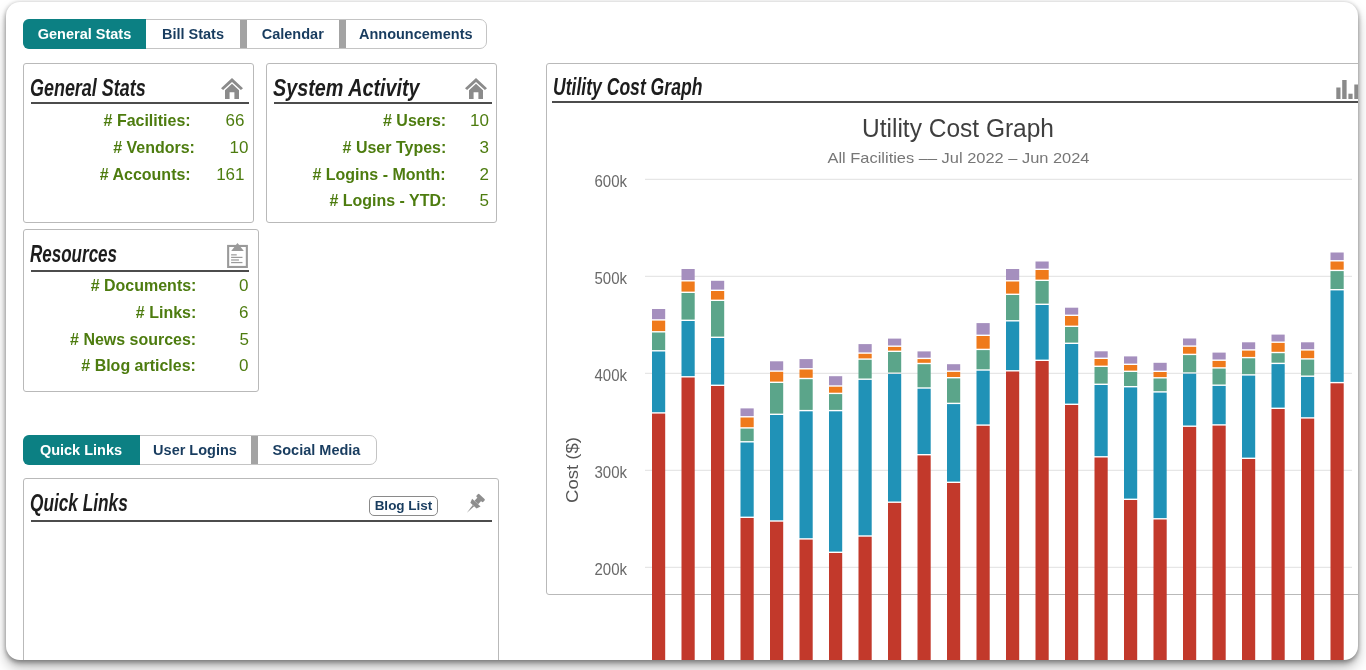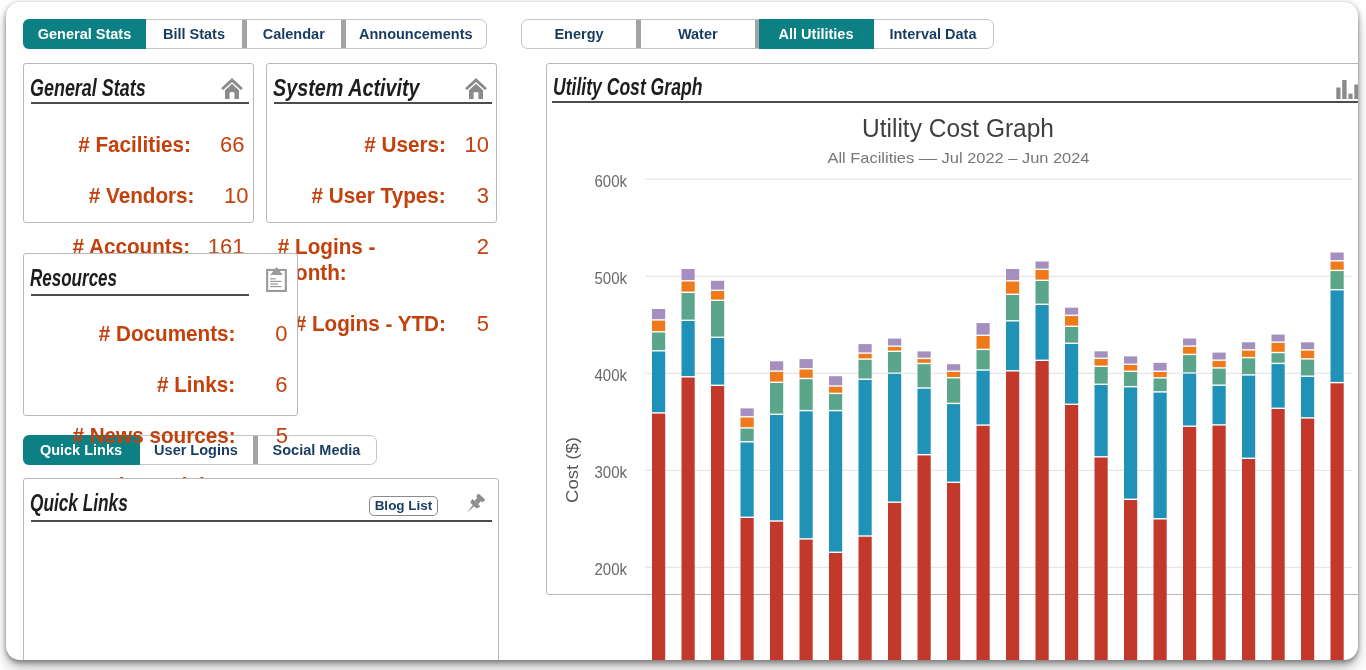--- a/index.html
+++ b/index.html
@@ -1,49 +1,43 @@
 <!DOCTYPE html>
 <html><head><meta charset="utf-8">
 <style>
 * { margin:0; padding:0; box-sizing:border-box; }
 body { width:1366px; height:670px; background:#fff; font-family:"Liberation Sans", sans-serif; overflow:hidden; }
 #cont { position:absolute; left:6px; top:2px; width:1352px; height:658px; background:#fff;
   border-radius:14px; overflow:hidden;
   box-shadow: 0 0 4px rgba(0,0,0,.16), 0 3px 5px rgba(0,0,0,.30), 0 8px 13px rgba(0,0,0,.26); }
 .tabs { position:absolute; display:flex; background:#fff; border:1px solid #c4c4c4; border-radius:7px; }
 .tab { display:flex; align-items:center; justify-content:center; font-size:14.5px; font-weight:bold;
-  color:#183c5f; border-right:5px solid #a3a3a3; height:100%; }
+  color:#183c5f; border-right:7px solid #a3a3a3; height:100%; }
 .tab:last-child { border-right:none; }
 .tab.active { background:#0c8083; color:#fff; border-radius:6px 0 0 6px; margin:-1px 0 -1px -1px; height:calc(100% + 2px); border-right:none; }
 .tabs .tab.active:not(:first-child) { border-radius:0; }
 .card { position:absolute; background:#fff; border:1px solid #b9b9b9; border-radius:3px; }
 .ctitle { position:absolute; left:8px; font-style:italic; font-weight:bold; font-size:23px; line-height:24px; color:#1d1d1d; white-space:nowrap; transform-origin:left top; }
 .chr { position:absolute; height:0; border-bottom:2px solid #4c4c4c; }
 .cicon { position:absolute; }
 .rows { position:absolute; left:0; right:0; }
-.row { display:flex; justify-content:flex-end; line-height:26.7px; font-size:22px; color:#c2410c;margin-top:24px; }
+.row { display:flex; justify-content:flex-end; line-height:26.7px; font-size:17px; color:#4d7c0f; }
 .lbl { font-weight:bold; display:inline-block; transform:scaleX(0.94); transform-origin:right center; }
 .val { text-align:right; }
 #editbtn { position:absolute; border:1px solid #8a8a8a; border-radius:5px; background:#fff; font-weight:bold;
   font-size:13.5px; color:#183c5f; display:flex; align-items:center; justify-content:center; }
 </style></head>
 <body>
 <div id="cont">
 <div class="tabs" style="left:17px;top:16.7px;height:30.3px">
       <div class="tab active" style="width:123px">General Stats</div>
       <div class="tab" style="width:101px">Bill Stats</div>
       <div class="tab" style="width:98.5px">Calendar</div>
       <div class="tab" style="width:140.5px">Announcements</div>
     </div>
-<div class="tabs" style="left:515px;top:16.7px;height:30.3px">
-      <div class="tab" style="width:119px">Energy</div>
-      <div class="tab" style="width:118.5px">Water</div>
-      <div class="tab active" style="width:115px">All Utilities</div>
-      <div class="tab" style="width:119px">Interval Data</div>
-    </div>
 <div class="tabs" style="left:16.5px;top:433px;height:30.3px">
       <div class="tab active" style="width:117px">Quick Links</div>
       <div class="tab" style="width:118px">User Logins</div>
       <div class="tab" style="width:118px">Social Media</div>
     </div>
 
 <div class="card" style="left:17px;top:60.5px;width:230.5px;height:160.5px">
   <div class="ctitle" style="top:12.7px;left:6px;transform:scaleX(0.78)">General Stats</div>
   <div class="cicon" style="right:10px;top:14.5px"><svg viewBox="0 0 22 21" width="22" height="21">
           <path fill="#8b8b8b" d="M11 0 L22 10.2 L19.9 12.1 L11 4.0 L2.1 12.1 L0 10.2 Z"></path>
@@ -86,21 +80,21 @@
           <span class="lbl"># Logins - Month:</span>
           <span class="val" style="width:43px">2</span>
         </div>
 <div class="row" style="padding-right:7px">
           <span class="lbl"># Logins - YTD:</span>
           <span class="val" style="width:43px">5</span>
         </div>
   </div>
 </div>
 
-<div class="card" style="left:17px;top:251px;width:275px;height:163px">
+<div class="card" style="left:17px;top:227px;width:236px;height:163px">
   <div class="ctitle" style="top:11.6px;left:5.5px;transform:scaleX(0.74)">Resources</div>
   <div class="cicon" style="right:10.5px;top:12.5px"><svg viewBox="0 0 22 26" width="21" height="25">
 <rect x="1.2" y="3" width="19.6" height="22" fill="#fff" stroke="#9a9a9a" stroke-width="2.2"></rect>
 <path d="M11 0 L17.6 8.2 H4.4 Z" fill="#9a9a9a"></path>
 <g stroke="#9a9a9a" stroke-width="1.3">
 <line x1="4.3" y1="12.3" x2="10.2" y2="12.3"></line>
 <line x1="4.3" y1="15.0" x2="16.2" y2="15.0"></line>
 <line x1="4.3" y1="17.7" x2="12.5" y2="17.7"></line>
 <line x1="4.3" y1="20.4" x2="16.2" y2="20.4"></line>
 </g>

